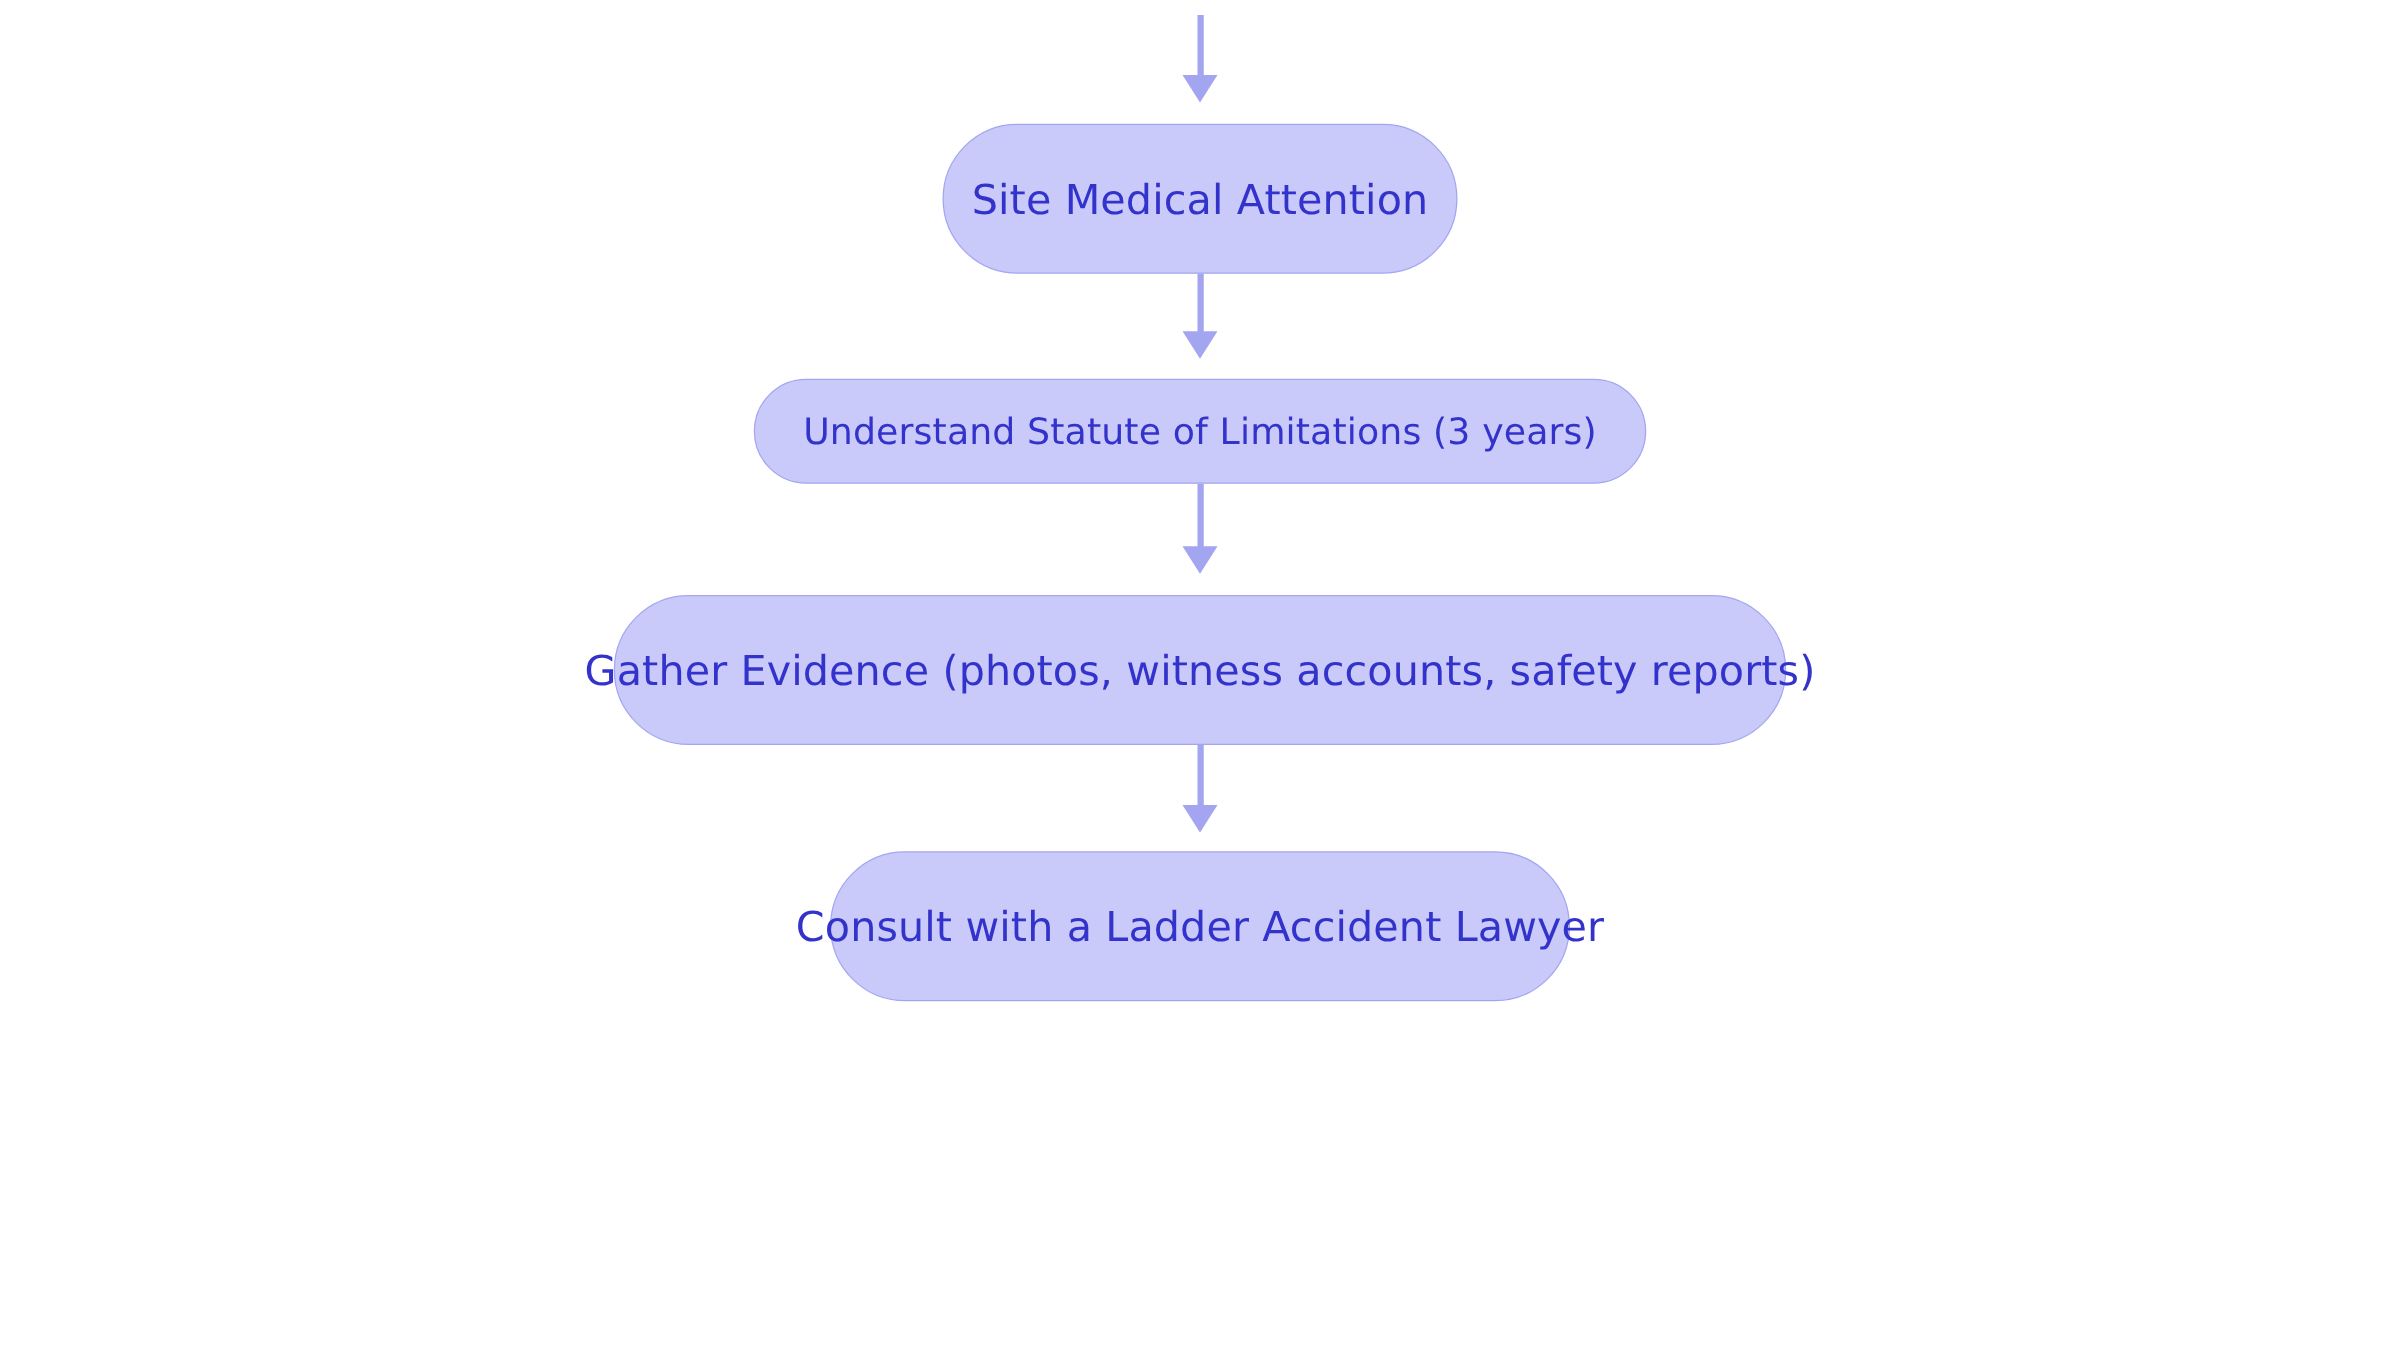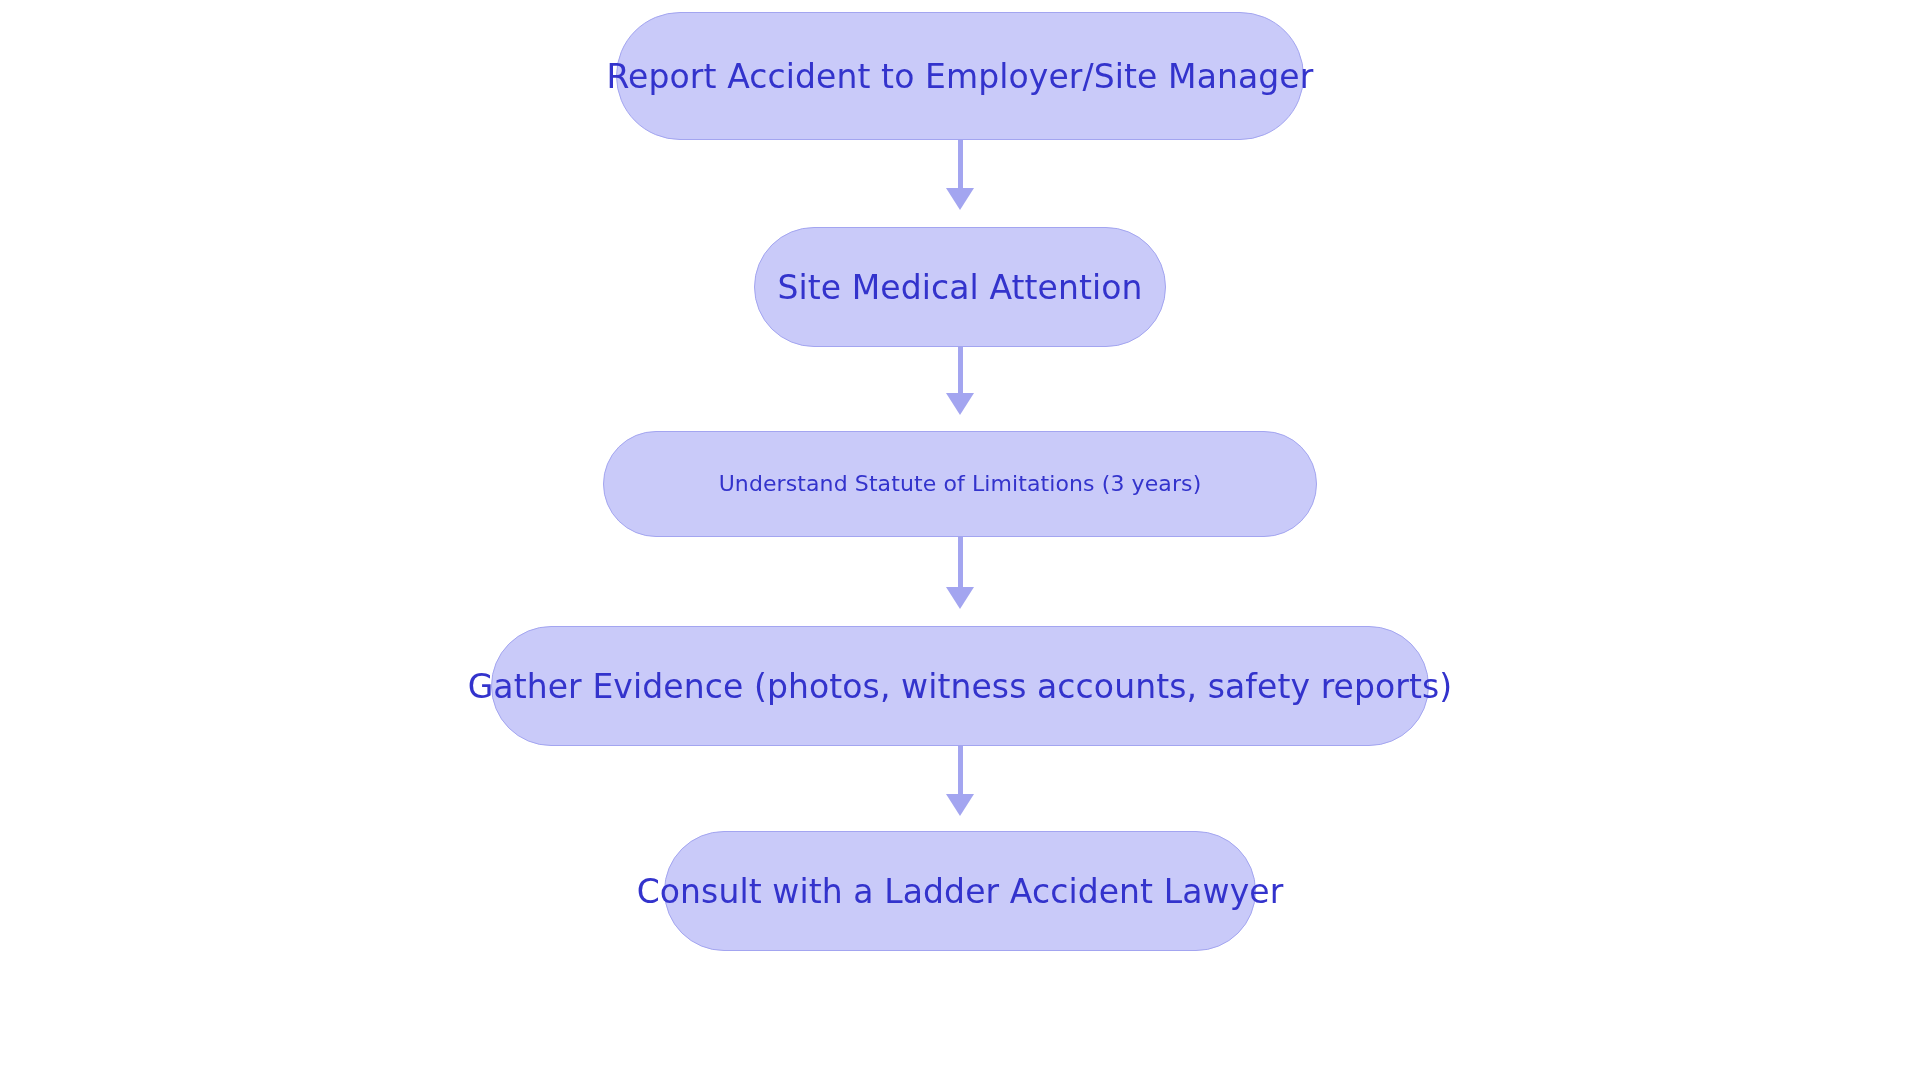--- a/index.html
+++ b/index.html
@@ -51,21 +51,21 @@
 
   .node-label {
     display: block;
     padding: 0 46px;
     line-height: 1;
   }
 
   
   .node-0 { width: 688px; height: 128px; font-size: 33px; }
   .node-1 { width: 412px; height: 120px; font-size: 33px; }
-  .node-2 { width: 714px; height: 106px; font-size: 22px; align-items: center; }
+  .node-2 { width: 714px; height: 84px; font-size: 29px; align-items: center; }
   .node-3 { width: 938px; height: 120px; font-size: 33px; }
   .node-4 { width: 592px; height: 120px; font-size: 33px; }
 
   
   .connector {
     position: relative;
     width: 40px;
     display: flex;
     flex-direction: column;
     align-items: center;
@@ -97,23 +97,20 @@
   .gap-4 { height: 15px; }
 </style>
 </head>
 <body>
 
 <div id="flowchart">
   <div class="flow-column">
 
     <div class="gap-0"></div>
 
-    <div class="node node-0">
-      <span class="node-label">Report Accident to Employer/Site Manager</span>
-    </div>
 
     <div class="connector conn-0">
       <div class="connector-shaft"></div>
       <div class="connector-head"></div>
     </div>
 
     <div class="gap-1"></div>
 
     <div class="node node-1">
       <span class="node-label">Site Medical Attention</span>

